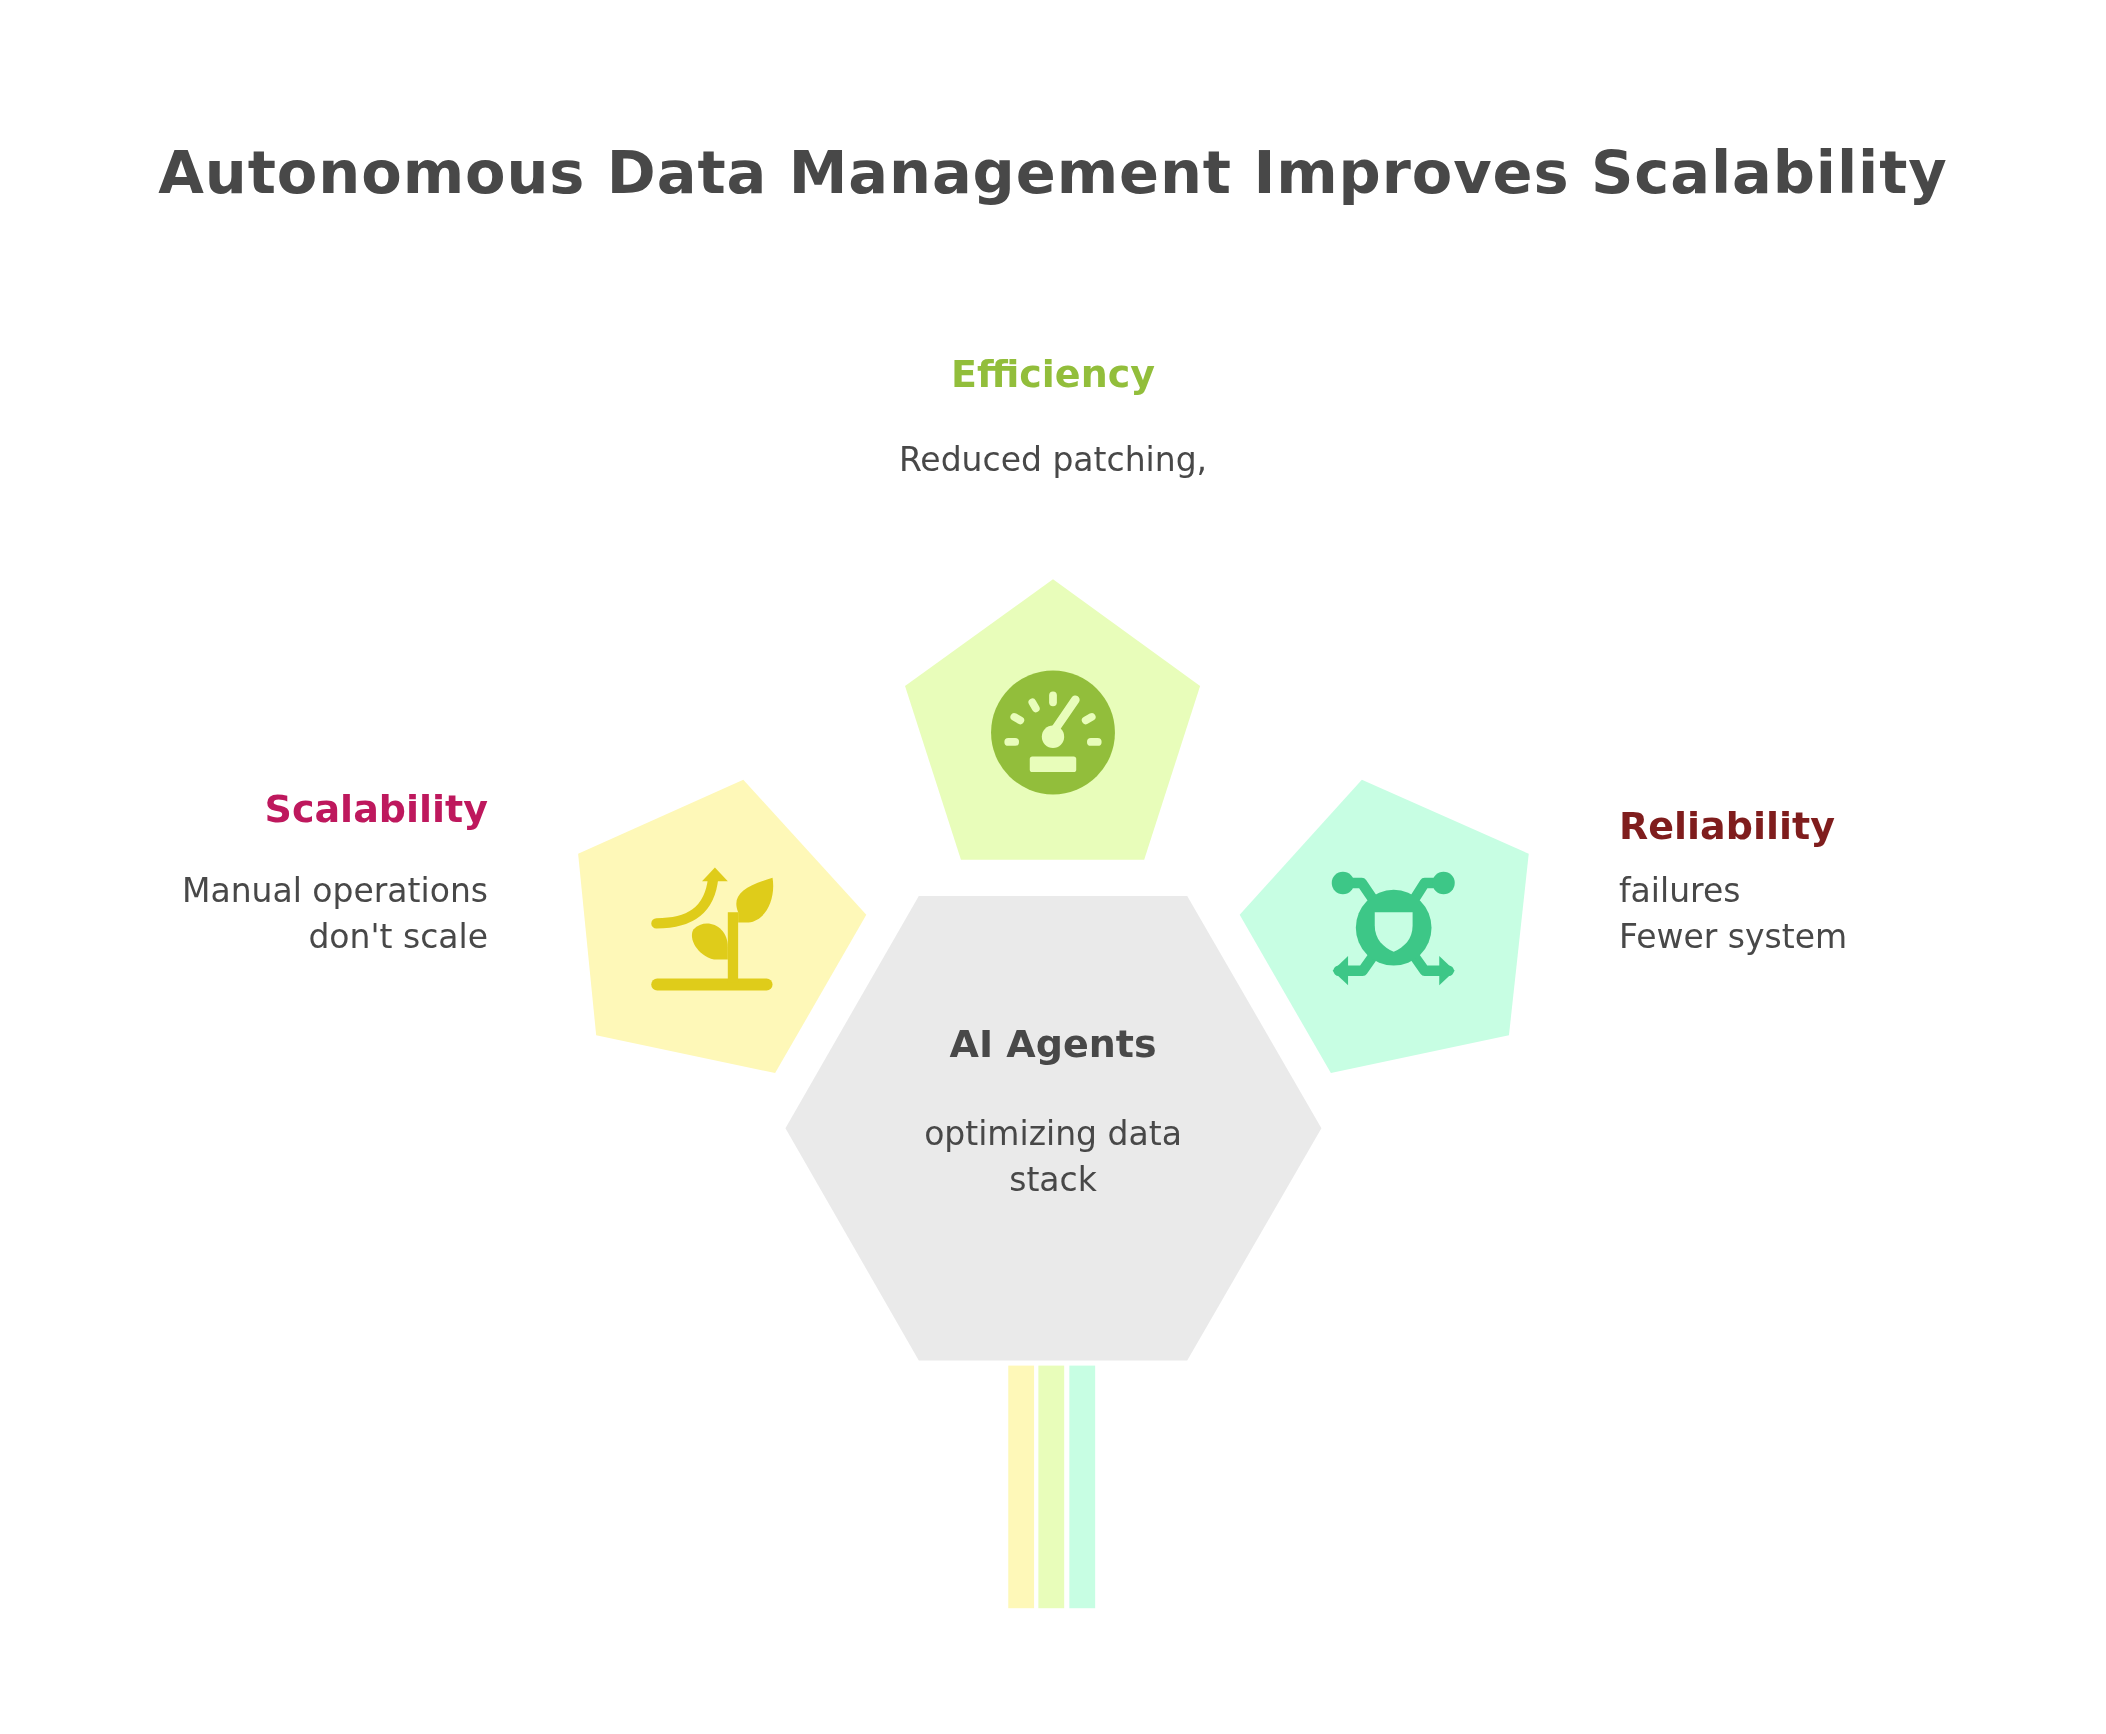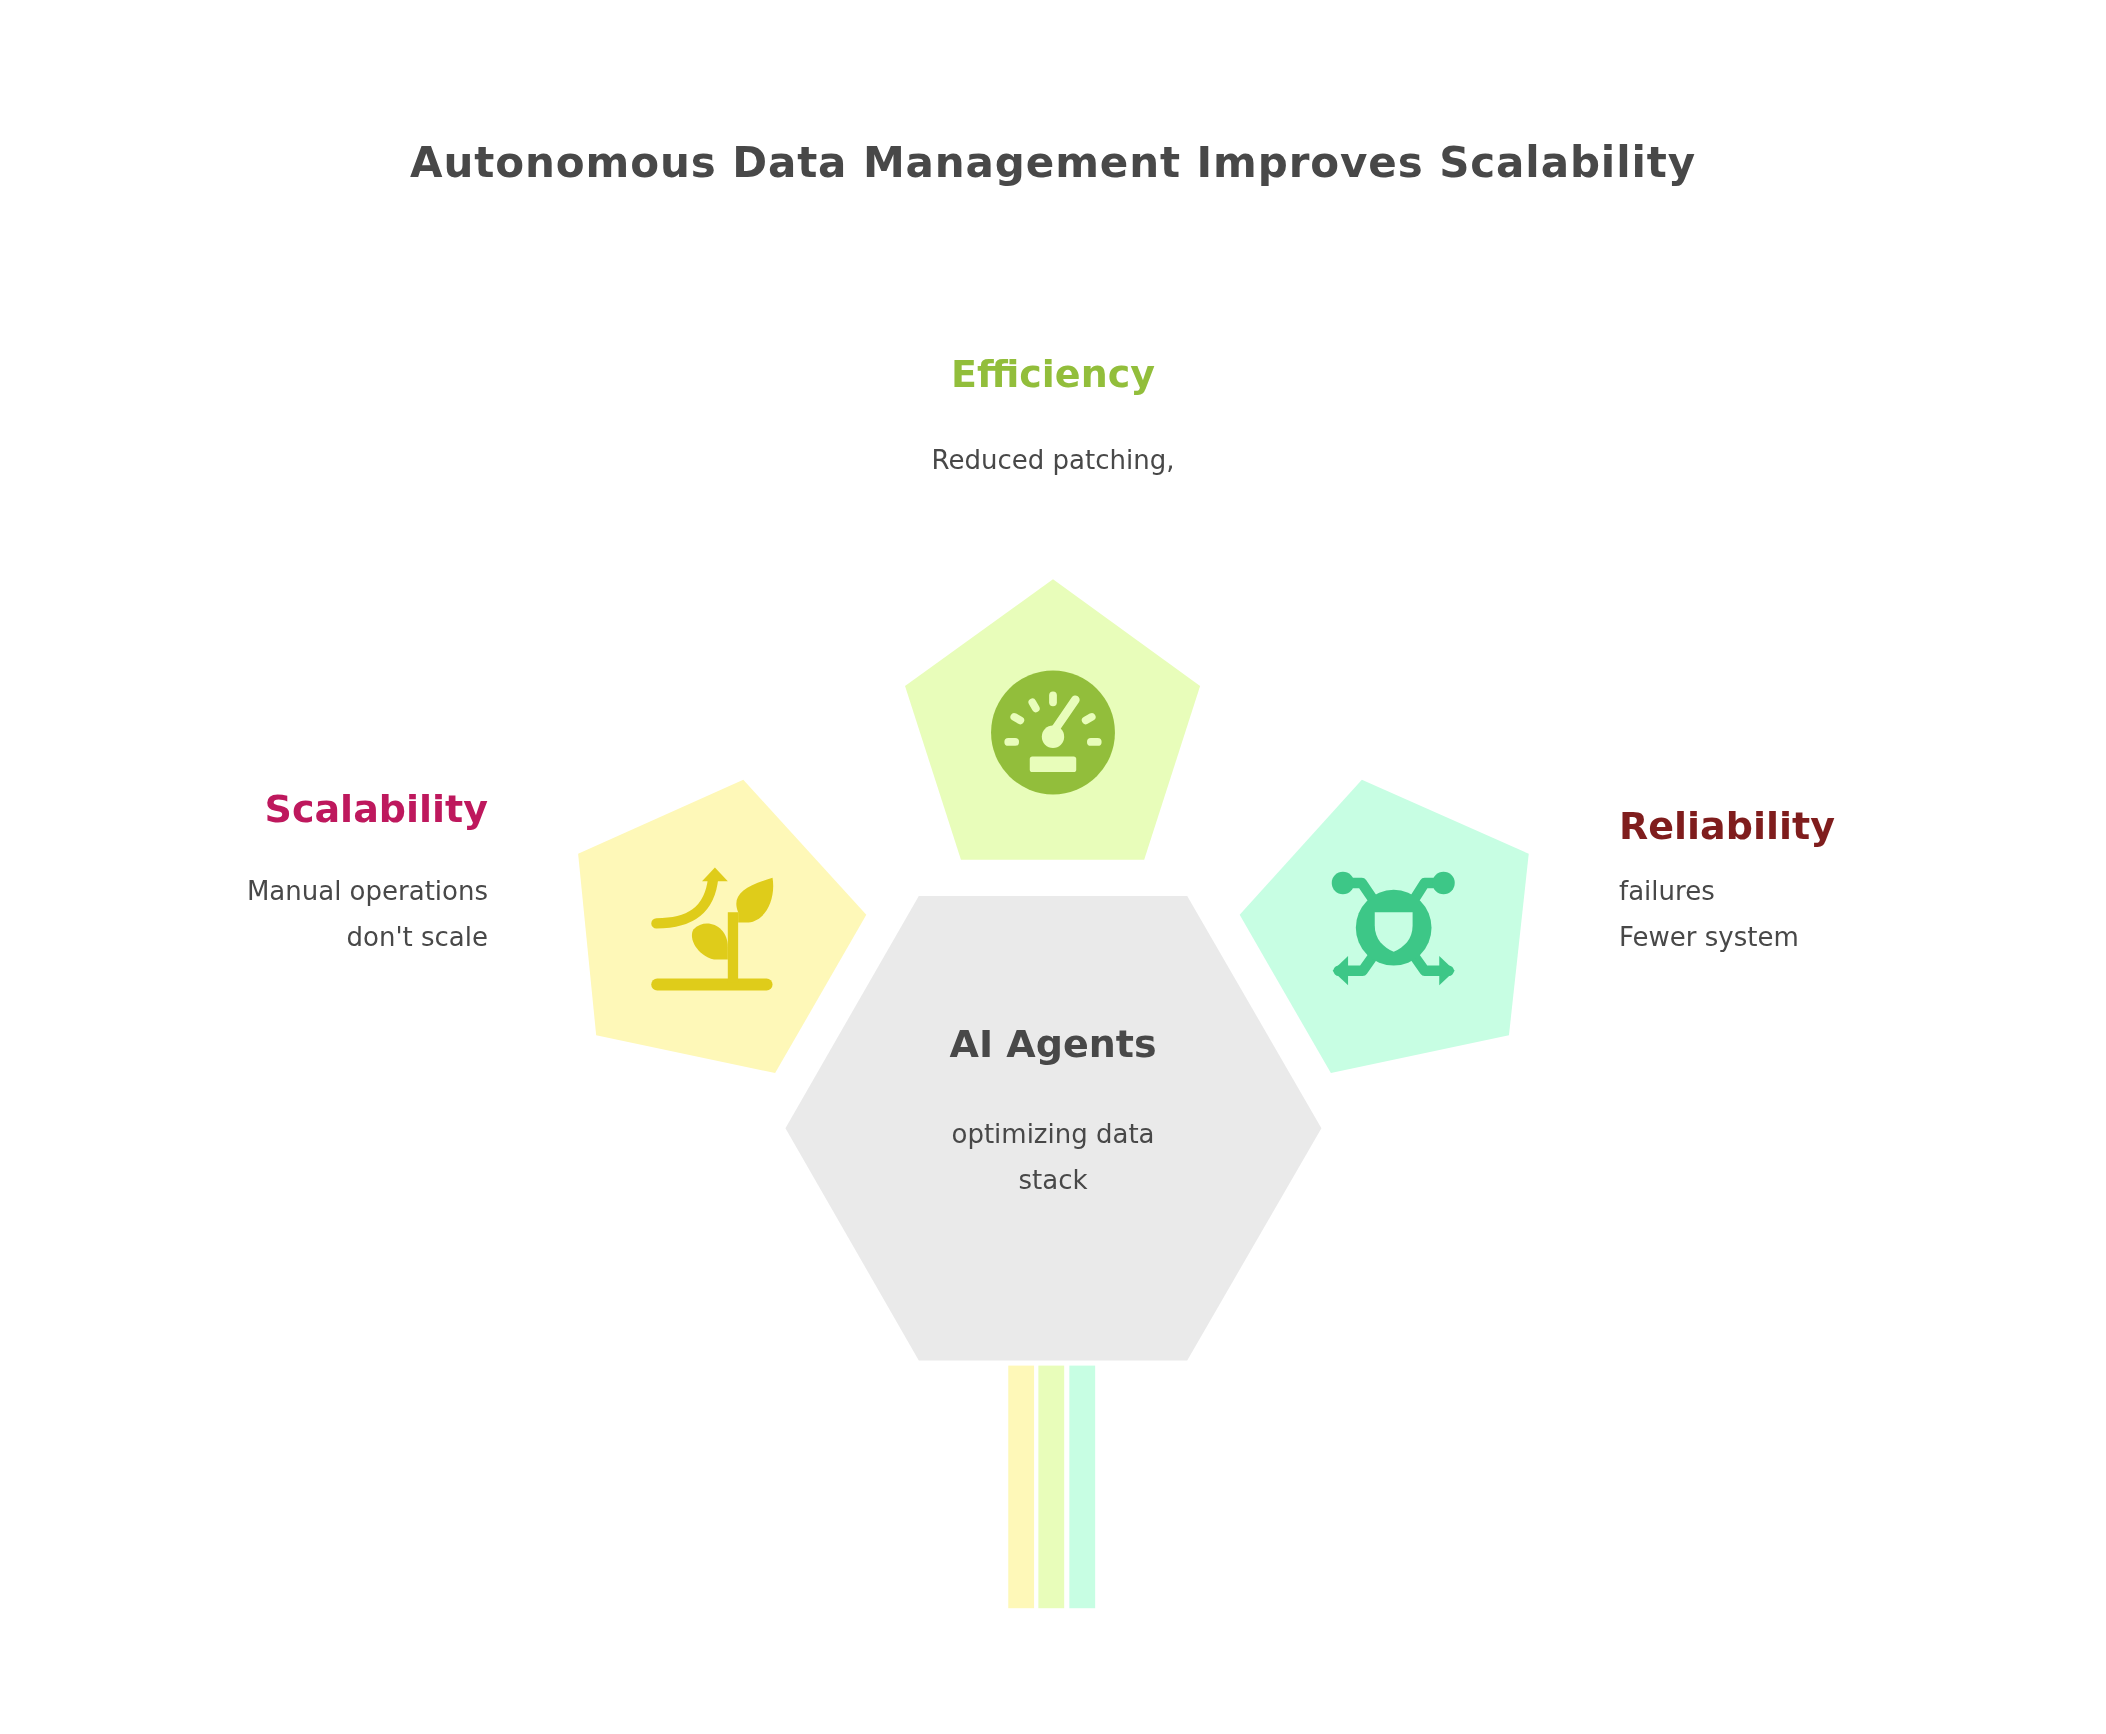--- a/index.html
+++ b/index.html
@@ -1,20 +1,20 @@
 <!DOCTYPE html>
 <html style="font-size:13.8px"><head>
   <meta charset="utf-8">
   <style>
     html, body { margin: 0; padding: 0; background: #ffffff; }
     body { width: 2106px; height: 1735px; position: relative; overflow: hidden; font-family: "DejaVu Sans", sans-serif; }
-    .title { position: absolute; left: 0; width: 2106px; top: 138px; text-align: center; font-family: "DejaVu Sans", sans-serif; font-weight: bold; font-size: 42px; color: #484848; letter-spacing: 0.9px; }
+    .title { position: absolute; left: 0; width: 2106px; top: 138px; text-align: center; font-family: "DejaVu Sans", sans-serif; font-weight: bold; font-size: 59px; color: #484848; letter-spacing: 0.9px; }
     svg.canvas { position: absolute; left: 0; top: 0; }
     .heading { position: absolute; font-family: "DejaVu Sans", sans-serif; font-weight: bold; font-size: 38px; line-height: 52px; }
-    .desc { position: absolute; font-family: "DejaVu Sans", sans-serif; font-size: 26px; line-height: 46px; color: #484848; }
+    .desc { position: absolute; font-family: "DejaVu Sans", sans-serif; font-size: 33px; line-height: 46px; color: #484848; }
     .center { text-align: center; }
     .right { text-align: right; }
     .left { text-align: left; }
     .line { display: block; white-space: nowrap; }
   </style>
 </head>
 <body>
 
 <div class="title">Autonomous Data Management Improves Scalability</div>
 

